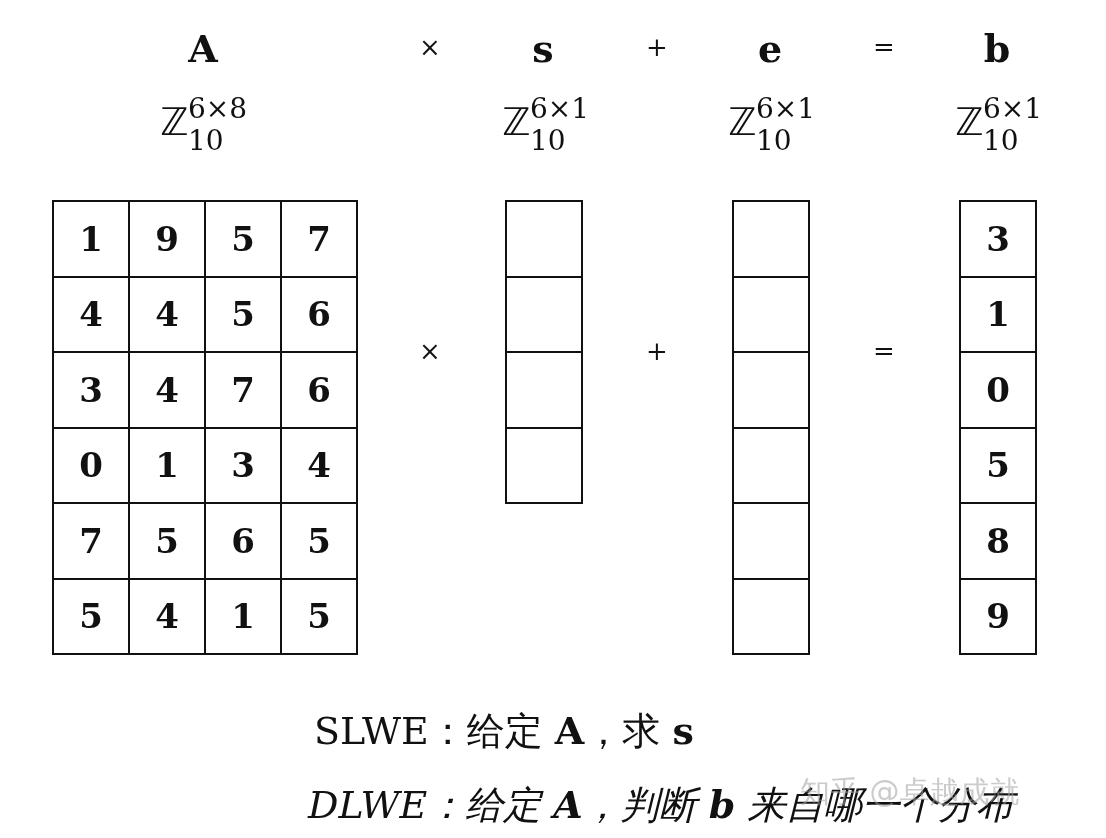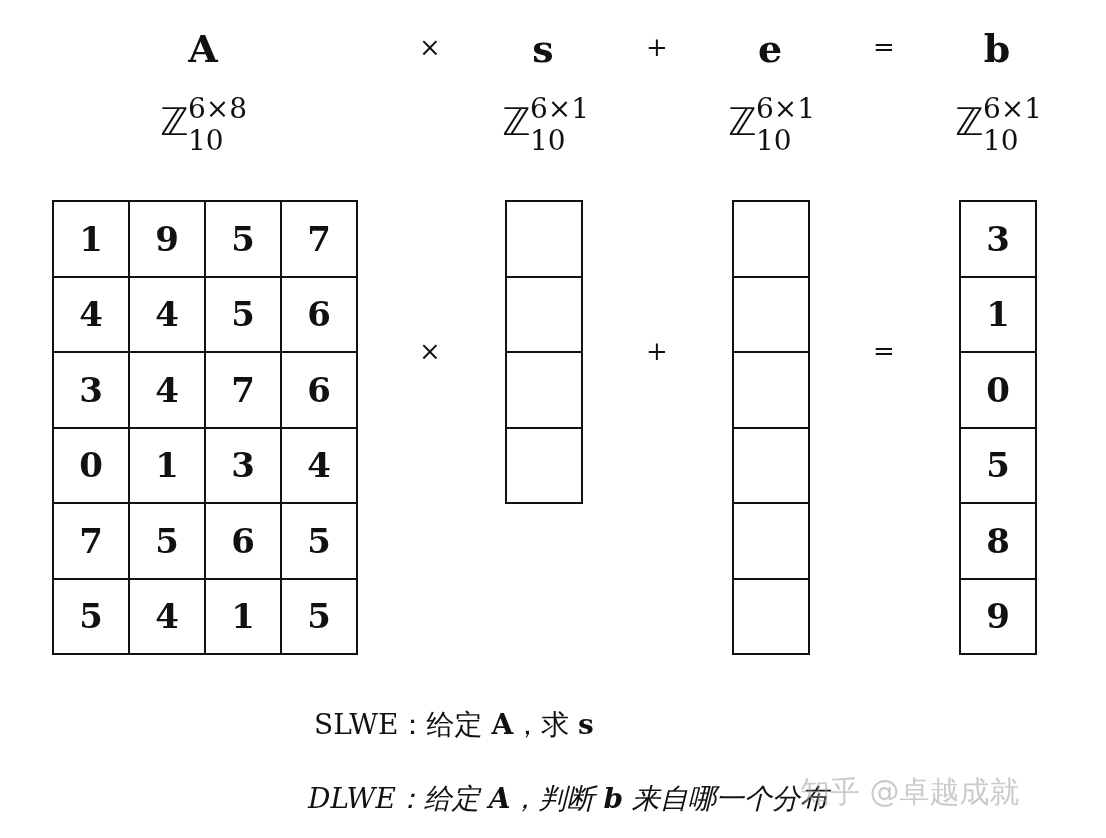--- a/index.html
+++ b/index.html
@@ -8,21 +8,21 @@
   .abs { position: absolute; }
   .head { font-weight: bold; font-size: 38px; text-align: center; width: 80px; top: 26px; }
   .op { font-size: 26px; text-align: center; width: 40px; }
   .ring { font-size: 40px; top: 98px; white-space: nowrap; }
   .ring .bb { font-family: "DejaVu Sans", sans-serif; font-size: 38px; }
   .ring .sup { position: absolute; font-size: 28px; top: -6px; }
   .ring .sub { position: absolute; font-size: 28px; top: 26px; text-align: center; }
   .grid { position: absolute; border-collapse: collapse; }
   .grid td { width: 74px; height: 73.5px; border: 2px solid #111; text-align: center;
              vertical-align: middle; font-weight: bold; font-size: 34px; padding: 0; }
-  .caption { font-size: 28px; white-space: nowrap; }
+  .caption { font-size: 38px; white-space: nowrap; }
   .caption b { font-weight: bold; }
   .watermark { color: rgba(160,160,160,0.55); font-family: "DejaVu Sans", sans-serif;
                font-size: 30px; white-space: nowrap; }
 </style>
 </head>
 <body>
 
 <div class="abs head" style="left:163px;">A</div>
 <div class="abs op" style="left:410px;top:32px;">×</div>
 <div class="abs head" style="left:503px;">s</div>

